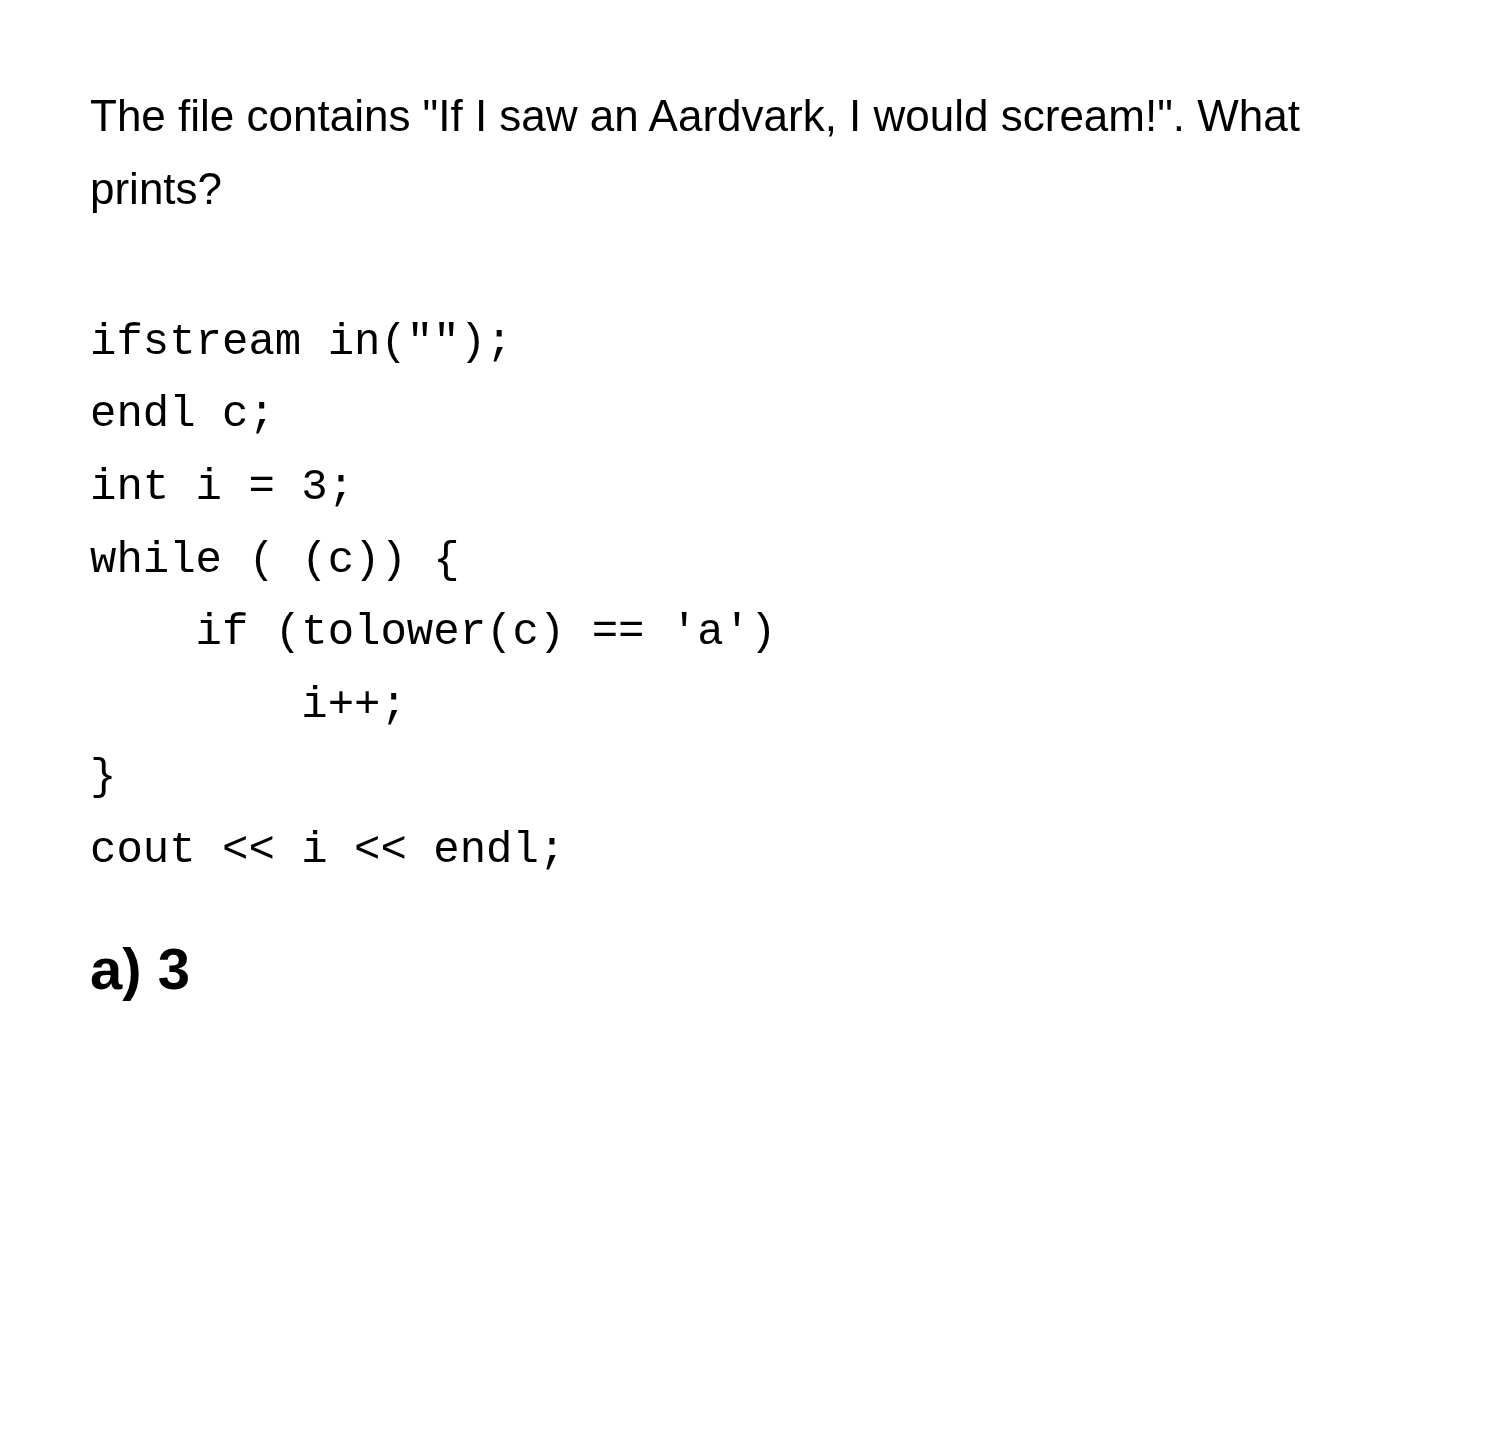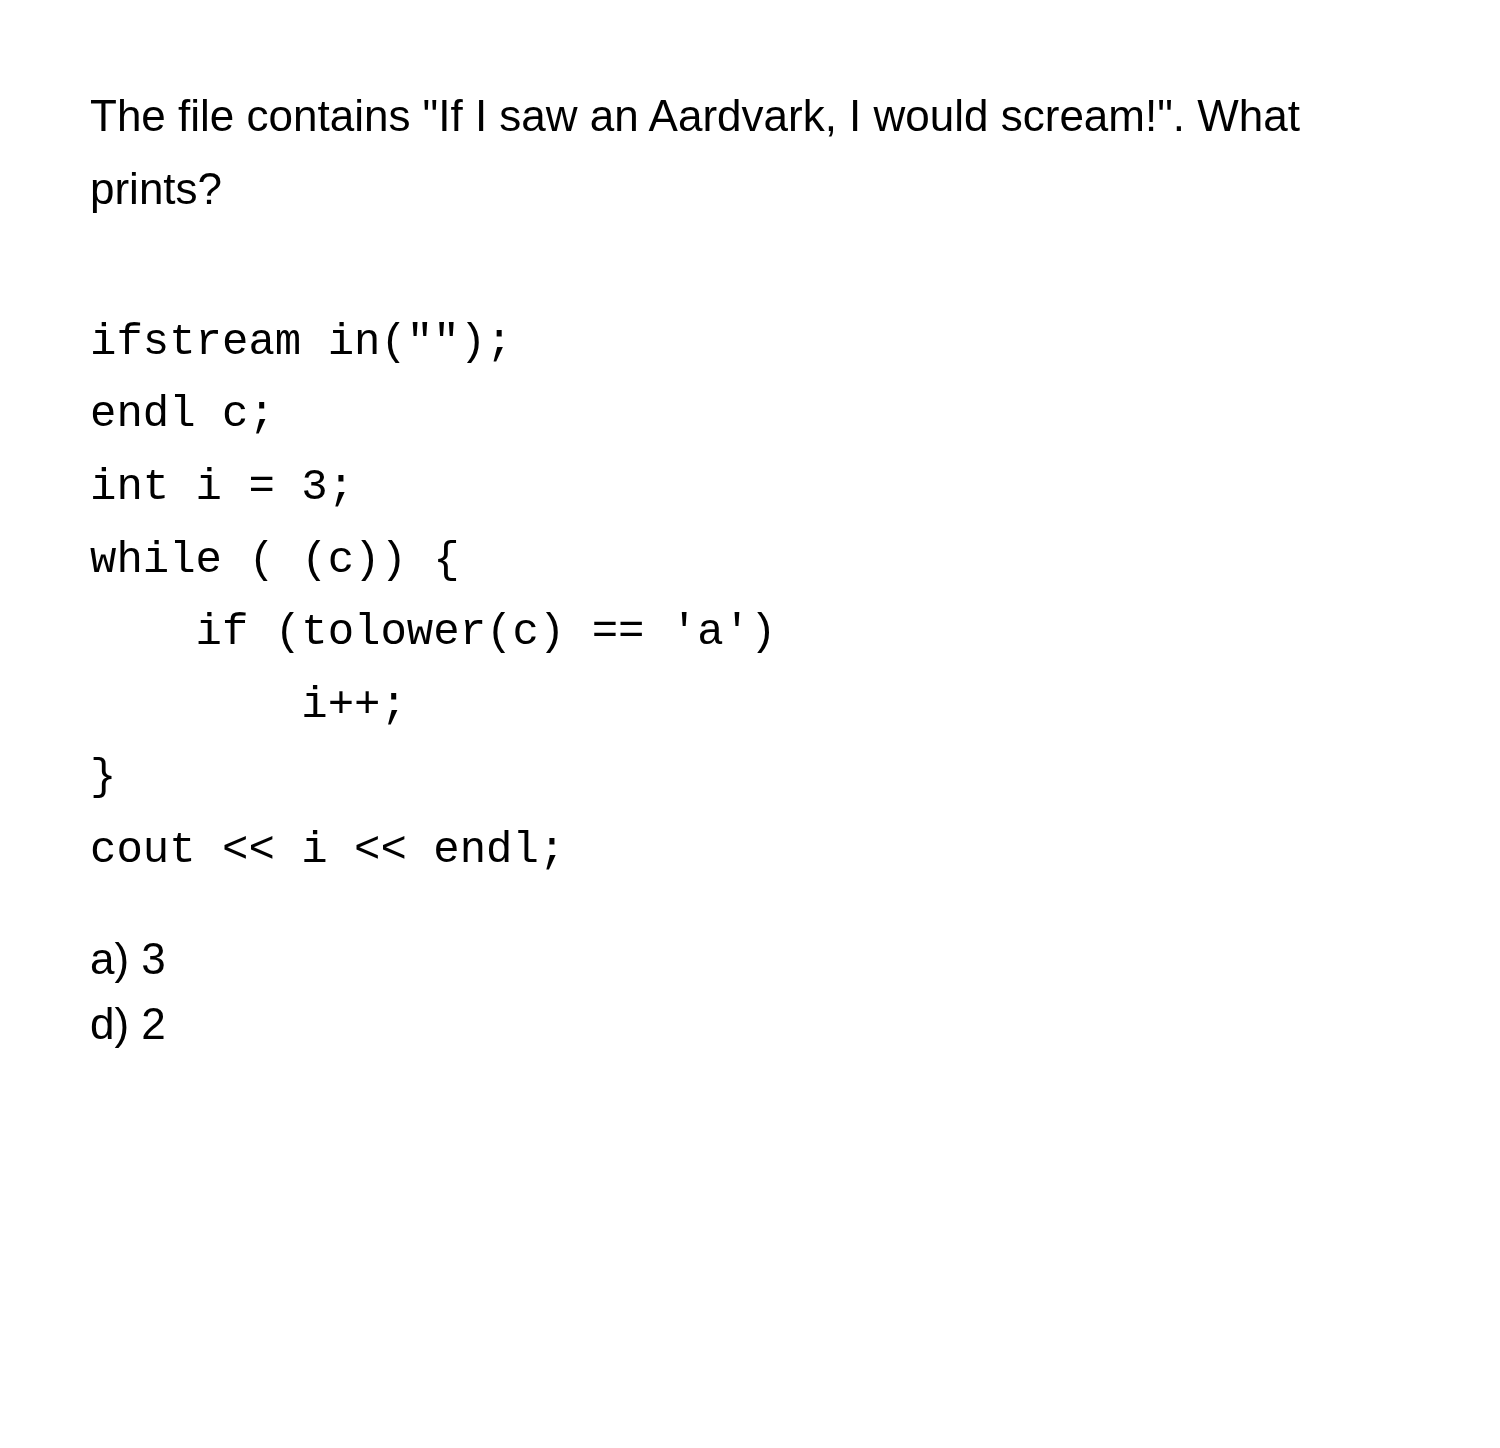--- a/index.html
+++ b/index.html
@@ -23,23 +23,23 @@
     }
     .code-block {
       font-family: "Courier New", Courier, monospace;
       font-size: 44px;
       line-height: 1.65;
       white-space: pre;
       font-weight: 400;
       margin-bottom: 40px;
     }
     .options {
-      font-size: 44px;
+      font-size: 58px;
       line-height: 1.45;
-      font-weight: 400;
+      font-weight: 700;
     }
     .option {
       margin-bottom: 2px;
     }
   </style>
 </head>
 <body>
 
 <div class="question-text">The file contains "If I saw an Aardvark, I would scream!". What prints?</div>
 
@@ -52,17 +52,13 @@
 <span>        i++;</span>
 <span>}</span>
 <span>cout &lt;&lt; i &lt;&lt; endl;</span>
 </div>
 
 <div class="options">
   <div class="option">
     <span>a)</span>
     <span>3</span>
   </div>
-  <div class="option">
-    <span>d)</span>
-    <span>2</span>
-  </div>
 </div>
 
 </body></html>

